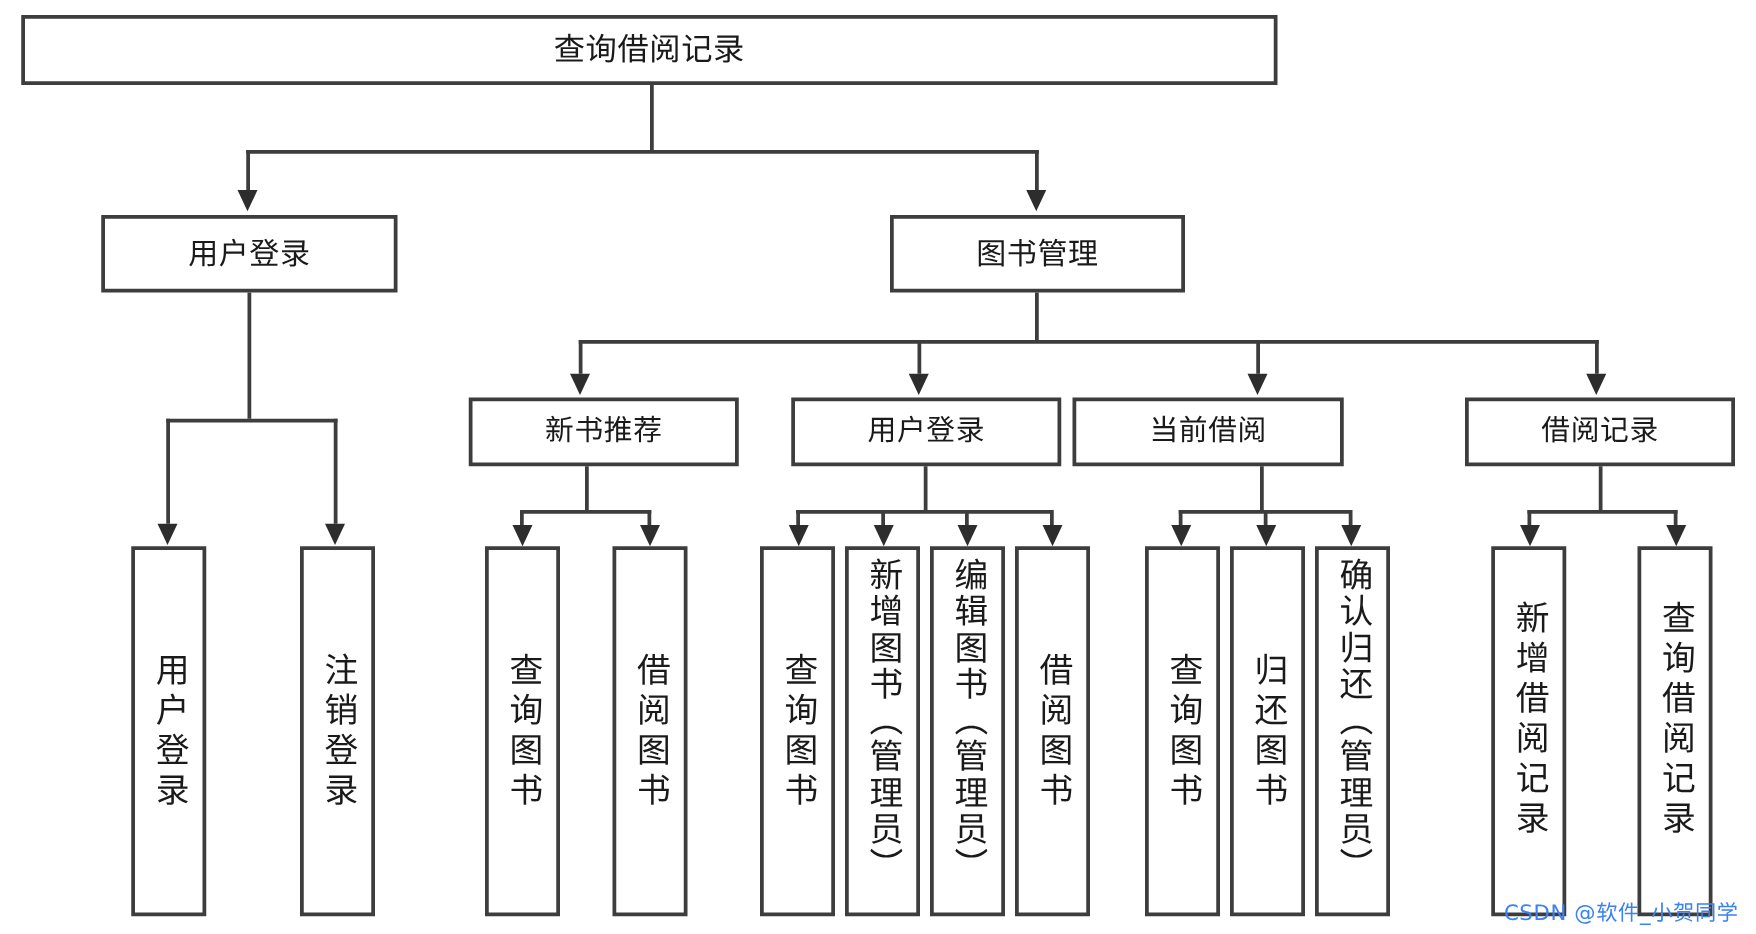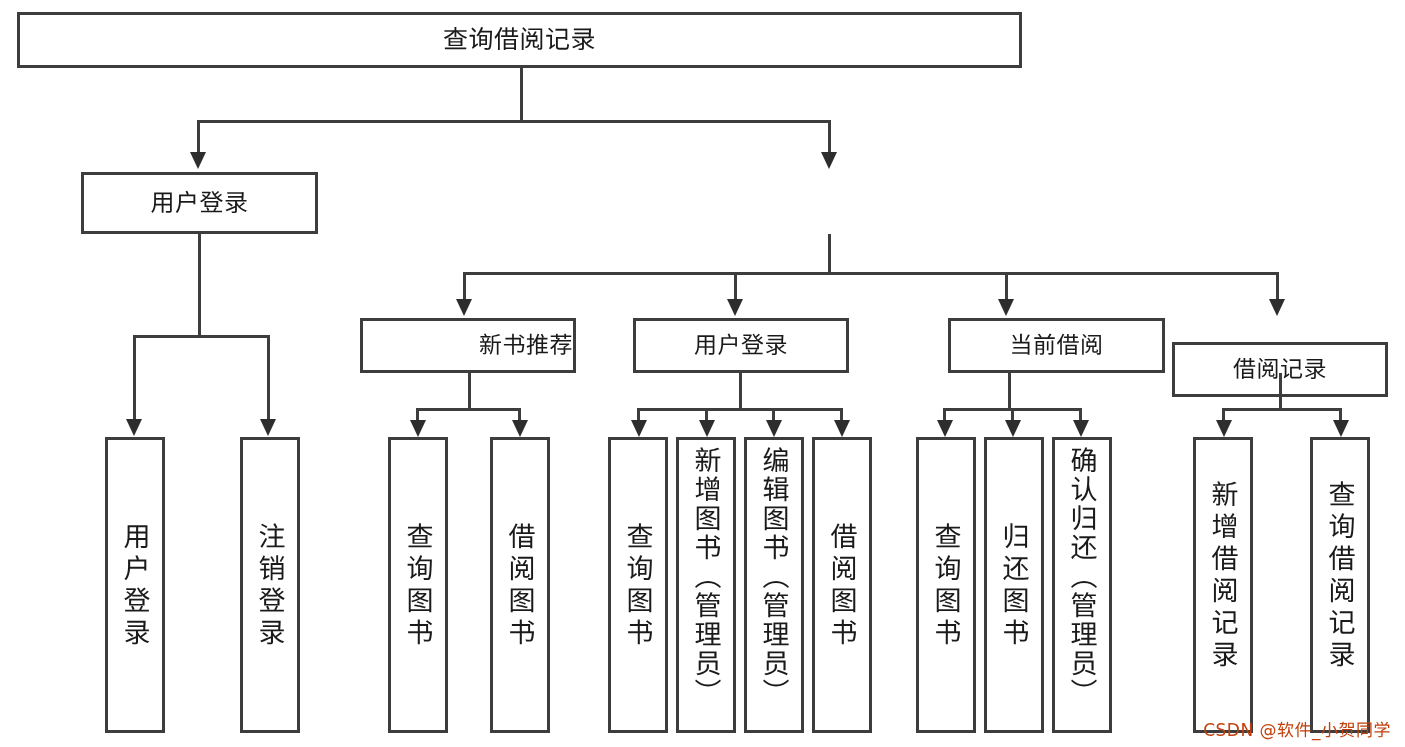--- a/index.html
+++ b/index.html
@@ -74,21 +74,21 @@
     border-right:8px solid transparent;
     border-top:17px solid #2d2d2d;
   }
 
   
   #watermark{
     position:absolute;
     right:14px;
     bottom:6px;
     font-size:17px;
-    color:#c2410c;
+    color:#3b82f6;
     letter-spacing:0.5px;
     white-space:nowrap;
     pointer-events:none;
     user-select:none;
   }
 </style>
 </head>
 <body>
 
 <div id="canvas">
@@ -101,50 +101,53 @@
 
   <div class="ln h" style="left:197px;top:120px;width:634px;height:3px;"></div>
 
   <div class="ln v" style="left:197px;top:120px;width:3px;height:32px;"></div>
   <div class="arw" style="left:190px;top:152px;"></div>
   <div class="ln v" style="left:828px;top:120px;width:3px;height:32px;"></div>
   <div class="arw" style="left:821px;top:152px;"></div>
 
   <div class="node h2" style="left:81px;top:172px;width:237px;height:62px;">
     <span class="lbl">用户登录</span>
+  </div>
+  <div class="node h2" style="left:712px;top:172px;width:236px;height:62px;">
+    <span class="lbl">图书管理</span>
   </div>
 
   <div class="ln v" style="left:198px;top:234px;width:3px;height:101px;"></div>
   <div class="ln h" style="left:133px;top:335px;width:137px;height:3px;"></div>
   <div class="ln v" style="left:133px;top:335px;width:3px;height:84px;"></div>
   <div class="arw" style="left:126px;top:419px;"></div>
   <div class="ln v" style="left:267px;top:335px;width:3px;height:84px;"></div>
   <div class="arw" style="left:260px;top:419px;"></div>
 
   <div class="ln v" style="left:828px;top:234px;width:3px;height:38px;"></div>
   <div class="ln h" style="left:463px;top:272px;width:816px;height:3px;"></div>
   <div class="ln v" style="left:463px;top:272px;width:3px;height:27px;"></div>
   <div class="arw" style="left:456px;top:299px;"></div>
   <div class="ln v" style="left:734px;top:272px;width:3px;height:27px;"></div>
   <div class="arw" style="left:727px;top:299px;"></div>
   <div class="ln v" style="left:1005px;top:272px;width:3px;height:27px;"></div>
   <div class="arw" style="left:998px;top:299px;"></div>
   <div class="ln v" style="left:1276px;top:272px;width:3px;height:27px;"></div>
   <div class="arw" style="left:1269px;top:299px;"></div>
 
-  <div class="node h3" style="left:360px;top:318px;width:216px;height:55px;justify-content:flex-end;">
+  <div class="node h3" style="left:375px;top:318px;width:216px;height:55px;">
     <span class="lbl">新书推荐</span>
   </div>
   <div class="node h3" style="left:633px;top:318px;width:216px;height:55px;">
     <span class="lbl">用户登录</span>
   </div>
-  <div class="node h3" style="left:948px;top:318px;width:217px;height:55px;">
+  <div class="node h3" style="left:858px;top:318px;width:217px;height:55px;">
     <span class="lbl">当前借阅</span>
   </div>
-  <div class="node h3" style="left:1172px;top:318px;width:216px;height:55px;margin-top:24px;">
+  <div class="node h3" style="left:1172px;top:318px;width:216px;height:55px;">
     <span class="lbl">借阅记录</span>
   </div>
 
   <div class="ln v" style="left:468px;top:373px;width:3px;height:35px;"></div>
   <div class="ln h" style="left:416px;top:408px;width:105px;height:3px;"></div>
   <div class="ln v" style="left:416px;top:408px;width:3px;height:12px;"></div>
   <div class="arw" style="left:410px;top:420px;"></div>
   <div class="ln v" style="left:518px;top:408px;width:3px;height:12px;"></div>
   <div class="arw" style="left:512px;top:420px;"></div>
 

